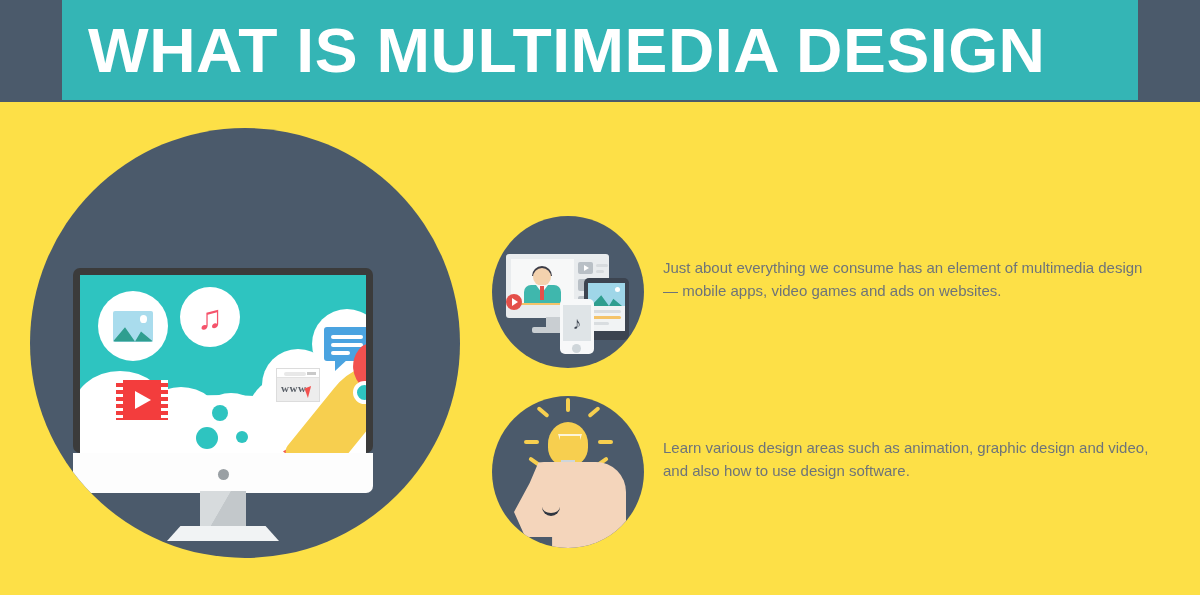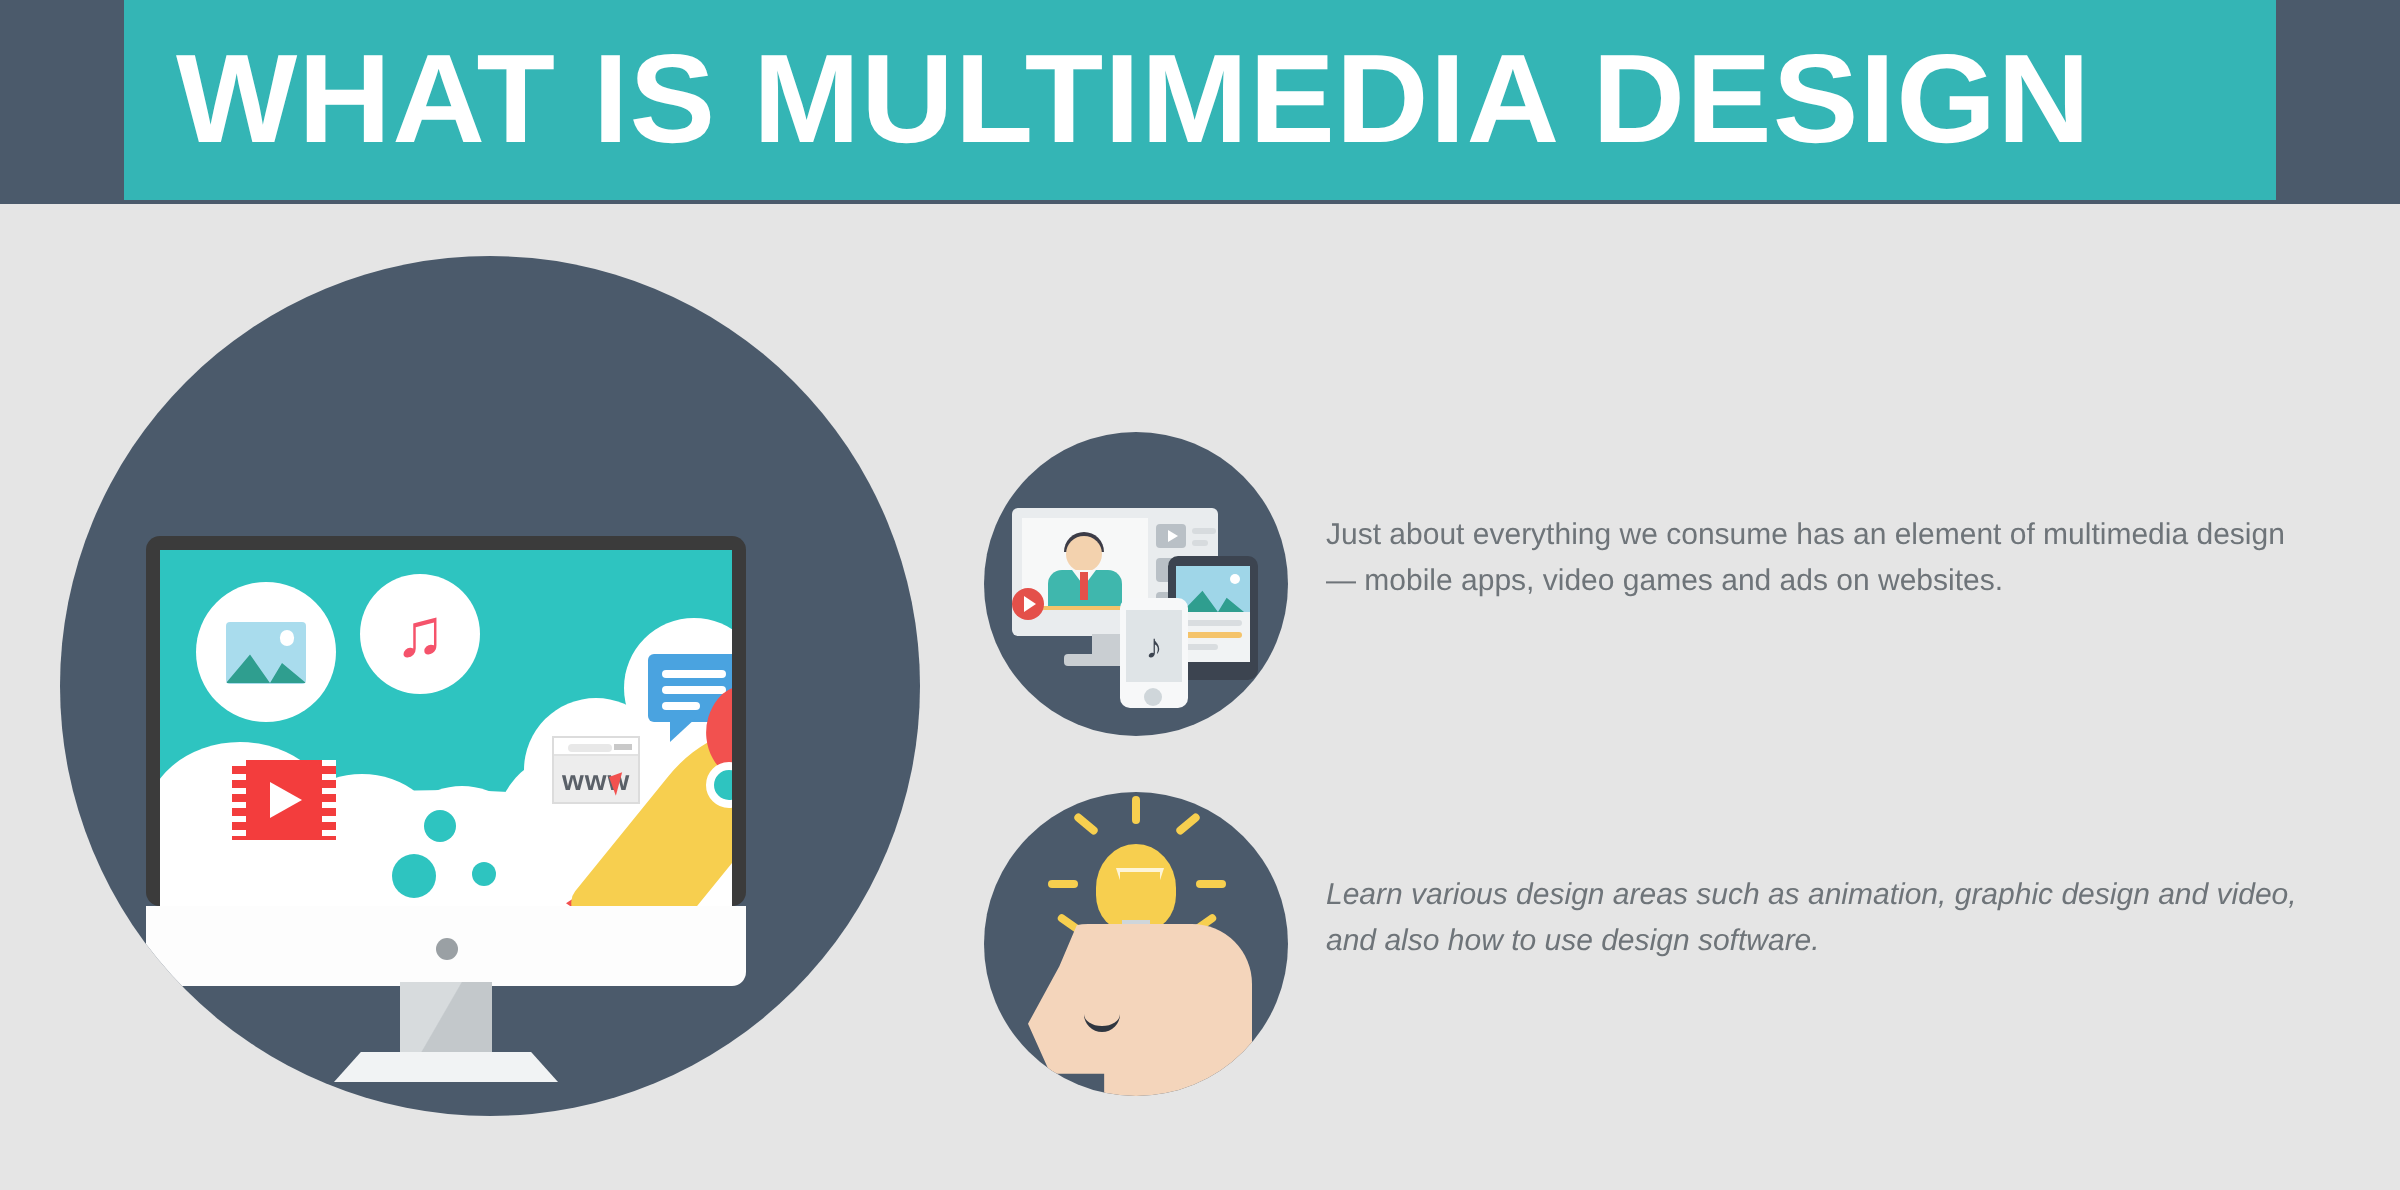--- a/index.html
+++ b/index.html
@@ -5,21 +5,21 @@
   html, body {
     margin: 0; padding: 0;
     width: 1200px; height: 595px;
     background: #ffffff;
     font-family: "Liberation Sans", sans-serif;
     overflow: hidden;
   }
   #page {
     position: relative;
     width: 1200px; height: 595px;
-    background: #e5e5e5;
+    background: #fde047;
   }
 
   
   .header {
     position: absolute; left: 0; top: 0;
     width: 1200px; height: 102px;
     background: #4b5a6b;
   }
   .header-band {
     position: absolute; left: 62px; top: 0;
@@ -141,21 +141,21 @@
     font-size: 24.5px;
     line-height: 1.36;
     font-weight: bold;
   }
   .row {
     position: absolute;
     display: flex;
     align-items: flex-start;
   }
   .row-1 { left: 492px; top: 216px; }
-  .row-2 { left: 492px; top: 396px; font-style: italic; }
+  .row-2 { left: 492px; top: 396px; }
   .icon-circle {
     width: 152px; height: 152px;
     border-radius: 50%;
     background: #4b5a6b;
     position: relative;
     overflow: hidden;
     flex: none;
   }
   .row-text {
     margin-left: 19px;
@@ -368,21 +368,21 @@
     border-left:0 solid transparent;
     border-right:13px solid transparent;
     border-top:12px solid #4aa3e0;
   }
   .ic-chat span { position:absolute; left:7px; height:4px; background:#ffffff; border-radius:2px; }
 
   .ic-browser { position: relative; width: 44px; height: 34px; background:#ededed; border:1px solid #dcdcdc; box-sizing:border-box; }
   .ic-browser .bar { position:absolute; left:0; top:0; width:100%; height:9px; background:#ffffff; border-bottom:1px solid #e2e2e2; box-sizing:border-box;}
   .ic-browser .addr { position:absolute; left:7px; top:2.5px; width:22px; height:4px; background:#e8e8e8; border-radius:2px;}
   .ic-browser .dots { position:absolute; right:3px; top:3px; width:9px; height:3px; background:#c9c9c9;}
-  .ic-browser .www { position:absolute; left:4px; top:13px; font-size:14px; letter-spacing:0.5px; color:#5a6068; font-weight:bold; font-family:Liberation Sans, sans-serif;}
+  .ic-browser .www { position:absolute; left:4px; top:13px; font-size:11px; letter-spacing:0.5px; color:#5a6068; font-weight:bold; font-family:Liberation Serif, serif;}
   .ic-browser .cur {
     position:absolute; right:6px; bottom:4px;
     width:0; height:0;
     border-left:7px solid #f2514f;
     border-bottom:10px solid transparent;
     transform: rotate(-20deg);
   }
 
   .ic-note { color:#f5536b; font-size:34px; line-height:1; }
 </style>

